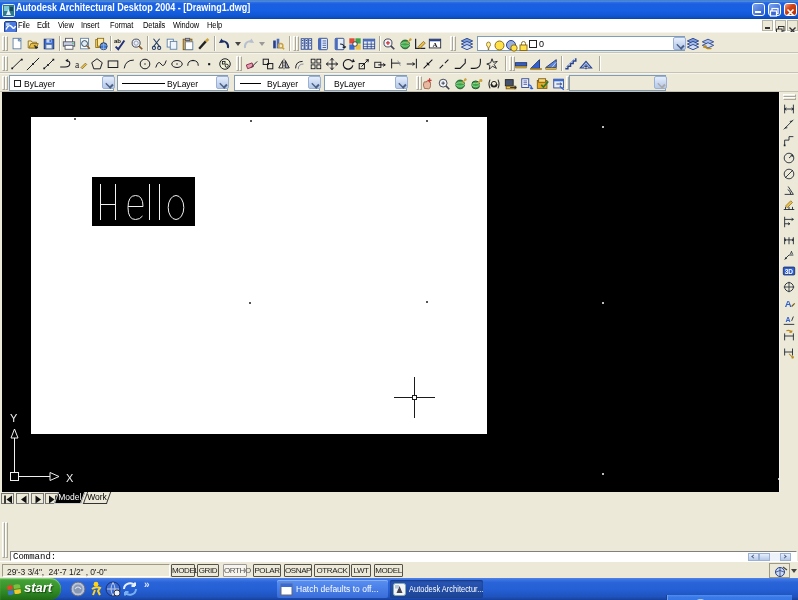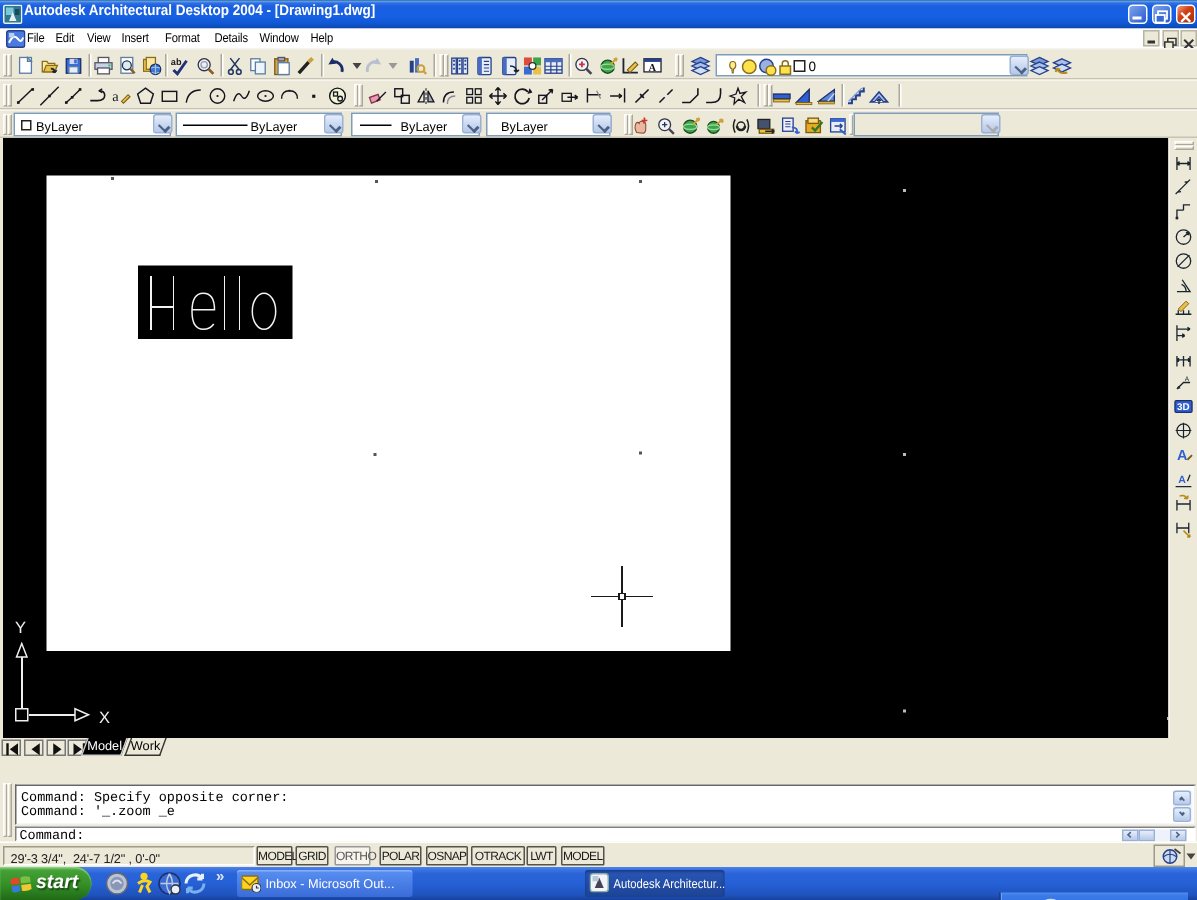--- a/index.html
+++ b/index.html
@@ -597,32 +597,20 @@
         </svg>
       </div>
       <div class="tab sel" style="left:56px;width:27px"><span>Model</span></div>
       <div class="tab" style="left:85px;width:24px"><span>Work</span></div>
     </div>
 
 
  <div class="abs" style="left:0;top:519px;width:798px;height:42px;background:#ece9d8">
   <div class="grip" style="left:2px;top:3px;height:36px"></div>
       <div class="grip" style="left:5px;top:3px;height:36px"></div>
-  <div style="position:absolute;left:10px;top:4px;width:787px;height:27px;background:#fff;border:1px solid;border-color:#666 #eee #eee #666">
-   <div style="position:absolute;left:3px;top:4px;font:9px 'Liberation Mono';color:#000;line-height:9px;white-space:pre">Command: Specify opposite corner:
-Command: '_.zoom _e</div>
-   <div style="position:absolute;right:1px;top:3px;width:13px;height:21px;background:#f0f4fa">
-     <div style="position:absolute;left:0;top:0;width:12px;height:10px;background:linear-gradient(180deg,#e6eefc,#cbdaf2 60%,#b6c9e8);border:1px solid #9ab0d4;border-radius:2px">
-            <span style="position:absolute;left:3px;top:3px;width:4px;height:4px;border-left:2px solid #4d6185;border-top:2px solid #4d6185;transform:rotate(45deg) scale(.8,.6)"></span>
-          </div>
-     <div style="position:absolute;left:0;bottom:0;width:12px;height:10px;background:linear-gradient(180deg,#e6eefc,#cbdaf2 60%,#b6c9e8);border:1px solid #9ab0d4;border-radius:2px">
-            <span style="position:absolute;left:3px;top:1px;width:4px;height:4px;border-right:2px solid #4d6185;border-bottom:2px solid #4d6185;transform:rotate(45deg) scale(.8,.6)"></span>
-          </div>
-   </div>
-  </div>
   <div style="position:absolute;left:10px;top:32px;width:787px;height:9.5px;background:#fff;border:1px solid;border-color:#808080 #fff #fff #808080">
    <span style="position:absolute;left:2px;top:0px;font:9px 'Liberation Mono';color:#000">Command:</span>
    <div style="position:absolute;left:737px;top:0.5px;width:43px;height:8px;background:#eef2fa">
     <div style="position:absolute;left:0;top:0;width:11px;height:8px;background:linear-gradient(180deg,#e6eefc,#b6c9e8);border:1px solid #9ab0d4">
             <span style="position:absolute;left:3px;top:1px;width:3px;height:3px;border-left:1.5px solid #4d6185;border-bottom:1.5px solid #4d6185;transform:rotate(45deg)"></span>
           </div>
     <div style="position:absolute;left:11px;top:0;width:11px;height:8px;background:linear-gradient(180deg,#e6eefc,#b6c9e8);border:1px solid #9ab0d4"></div>
     <div style="position:absolute;right:0;top:0;width:11px;height:8px;background:linear-gradient(180deg,#e6eefc,#b6c9e8);border:1px solid #9ab0d4">
             <span style="position:absolute;left:2px;top:1px;width:3px;height:3px;border-right:1.5px solid #4d6185;border-top:1.5px solid #4d6185;transform:rotate(45deg)"></span>
           </div>
@@ -672,28 +660,26 @@
   <div style="position:absolute;left:105px;top:3px;width:16px;height:16px"><svg width="16" height="16" viewBox="0 0 16 16" style="">
           <circle cx="8" cy="8" r="7" fill="#3a6ad4" stroke="#1c2f66"></circle>
           <path d="M2 8 H14 M8 1.5 Q12 8 8 14.5 Q4 8 8 1.5" stroke="#bcd" stroke-width="1" fill="none"></path>
           <circle cx="12" cy="12" r="3" fill="#e8f0fa" stroke="#334"></circle>
         </svg></div>
   <div style="position:absolute;left:122px;top:3px;width:16px;height:16px"><svg width="16" height="16" viewBox="0 0 16 16" style="">
           <path d="M2 8 A6 6 0 0 1 13 5 M13 5 V1.5 M13 5 H9.5" fill="none" stroke="#e8f0fa" stroke-width="2"></path>
           <path d="M14 8 A6 6 0 0 1 3 11 M3 11 V14.5 M3 11 H6.5" fill="none" stroke="#7ab0f0" stroke-width="2"></path>
         </svg></div>
   <span style="position:absolute;left:144px;top:1px;font:bold 10px 'Liberation Sans';color:#dce6f8">»</span>
-  <div style="position:absolute;left:158px;top:2px;width:117px;height:18px;border-radius:2px;background:linear-gradient(180deg,#5a90f0,#4a80e8 45%,#3a6cd8);box-shadow:inset 0 1px 0 #88b0f8">
+  <div style="position:absolute;left:277px;top:2px;width:111px;height:18px;border-radius:2px;background:linear-gradient(180deg,#5a90f0,#4a80e8 45%,#3a6cd8);box-shadow:inset 0 1px 0 #88b0f8">
     <div style="position:absolute;left:3px;top:2px;width:13px;height:13px"><svg width="13" height="13" viewBox="0 0 13 13" style="">
-            <rect x="0" y="2" width="11" height="9" rx="1" fill="#ffd41c" stroke="#8a6d1c"></rect>
-            <path d="M0 3 L5.5 8 L11 3" fill="none" stroke="#8a6d1c"></path>
-            <circle cx="10" cy="10" r="3" fill="#e8f0fa" stroke="#334" stroke-width=".8"></circle>
-            <path d="M10 8.5 V10 H11.5" stroke="#334" stroke-width=".8" fill="none"></path>
+            <rect x="1" y="1" width="11" height="11" fill="#fff" stroke="#667"></rect>
+            <rect x="1" y="1" width="11" height="3" fill="#3a6ad4"></rect>
           </svg></div>
-    <span style="position:absolute;left:19px;top:3.5px;font:8.5px 'Liberation Sans';color:#fff;white-space:nowrap;overflow:hidden;width:92px">Inbox - Microsoft Out...</span>
+    <span style="position:absolute;left:19px;top:3.5px;font:8.5px 'Liberation Sans';color:#fff;white-space:nowrap;overflow:hidden;width:92px">Hatch defaults to off...</span>
   </div>
   <div style="position:absolute;left:390px;top:2px;width:93px;height:18px;border-radius:2px;background:linear-gradient(180deg,#2a57b8,#234ea8 45%,#1c4494);box-shadow:inset 0 1px 2px #16357c">
     <div style="position:absolute;left:3px;top:2px;width:13px;height:13px"><svg width="13" height="13" viewBox="0 0 13 13" style="">
             <rect x="0.5" y="0.5" width="12" height="12" rx="2" fill="#f2f4f8" stroke="#8aa"></rect>
             <path d="M3.5 10 L6.5 3 L9.5 10 Z" fill="#445"></path>
             <rect x="2" y="2" width="4" height="3.5" fill="#b8c8dc"></rect>
           </svg></div>
     <span style="position:absolute;left:19px;top:3.5px;font:8.5px 'Liberation Sans';color:#fff;white-space:nowrap;transform:scaleX(.88);transform-origin:0 0">Autodesk Architectur...</span>
   </div>
   <div style="position:absolute;left:666px;top:17px;width:126px;height:22px;background:linear-gradient(180deg,#4f8ef0 0%,#3a7ae8 10%,#2c6ade 50%,#2258c4 90%,#1a47a4 100%);border-left:1px solid #1a3f90;box-shadow:inset 1px 0 0 #6aa0f4">

